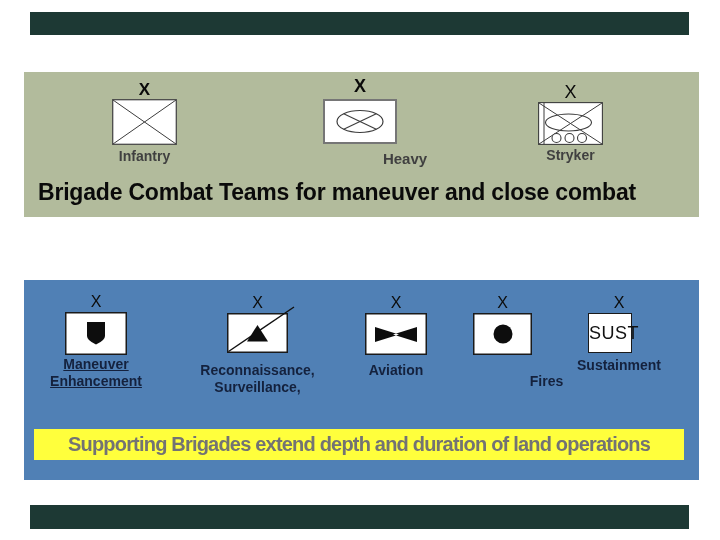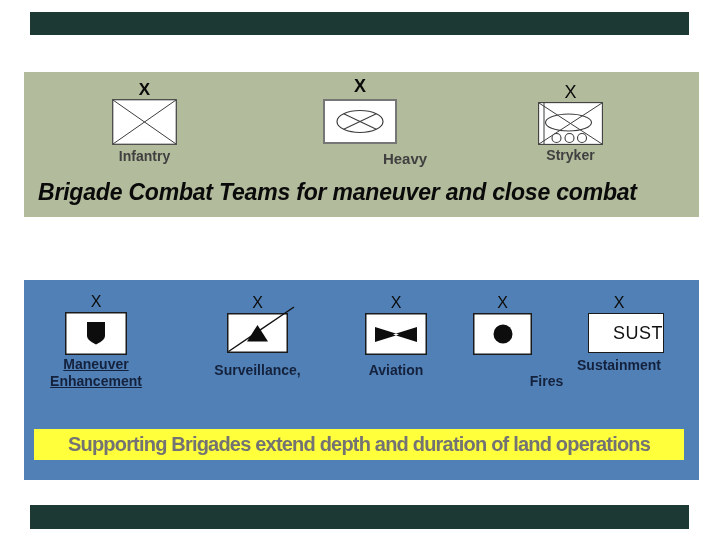--- a/index.html
+++ b/index.html
@@ -35,40 +35,40 @@
   .u-infantry .unit-label{top:49px;}
   .u-heavy{left:299px;top:27px;width:74px;height:45px;}
   .u-heavy .echelon{font-size:18px;margin-bottom:4px;}
   .u-heavy .unit-label{top:51px;font-size:15px;margin-left:45px;}
   .u-stryker{left:514px;top:30px;width:65px;height:43px;}
   .u-stryker .echelon{font-size:18px;margin-bottom:1px;}
   .u-stryker .unit-label{top:45px;}
 
   .panel-title{
     position:absolute;left:14px;top:107px;margin:0;
-    font-size:23px;font-weight:700;color:#0a0a0a;white-space:nowrap;letter-spacing:-0.2px;font-style:italic;
+    font-size:23px;font-weight:700;color:#0a0a0a;white-space:nowrap;letter-spacing:-0.2px;
   }
 
   
   .panel-blue .echelon{font-weight:400;font-size:16px;color:#0d0d0d;}
   .panel-blue .unit-label{color:var(--c-support-label-text,#14213d);}
   .u-me{left:41px;top:32px;width:62px;height:43px;}
   .u-me .unit-label{top:44px;text-decoration:underline;}
   .u-recon{left:203px;top:33px;width:61px;height:40px;}
   .u-recon .unit-label{top:49px;}
   .u-aviation{left:341px;top:33px;width:62px;height:42px;}
   .u-aviation .unit-label{top:49px;}
   .u-fires{left:449px;top:33px;width:59px;height:42px;}
   .u-fires .unit-label{top:60px;margin-left:44px;}
   .u-sust{left:564px;top:33px;width:62px;height:40px;}
   .u-sust .unit-label{top:44px;}
 
   .sust-box{
-    width:76px;height:40px;box-sizing:border-box;background:#fff;border:1.5px solid #1a1a1a;
-    display:flex;align-items:center;justify-content:flex-end;
+    width:44px;height:40px;box-sizing:border-box;background:#fff;border:1.5px solid #1a1a1a;
+    display:flex;align-items:center;justify-content:flex-start;
   }
   .sust-text{font-size:18px;font-weight:400;color:#111;letter-spacing:0.5px;}
 
   .banner{
     position:absolute;left:10px;top:149px;width:650px;height:31px;
     background:var(--c-banner-bg,#ffff3c);
     display:flex;align-items:center;justify-content:center;
   }
   .banner-text{
     font-size:20px;font-weight:700;color:#737373;white-space:nowrap;letter-spacing:-0.8px;
@@ -137,20 +137,21 @@
     </div>
 
     <div class="unit u-recon">
       <span class="echelon light">X</span>
       <svg class="symbol" width="61" height="40" viewBox="0 0 61 40" style="overflow:visible;">
         <rect x="0.75" y="0.75" width="59.5" height="38.5" fill="#ffffff" stroke="#1a1a1a" stroke-width="1.5"></rect>
         <line x1="1.5" y1="38.5" x2="67" y2="-6" stroke="#111111" stroke-width="1.4"></line>
         <path d="M30.5,12 L41,28.5 L20,28.5 Z" fill="#0d0d0d"></path>
       </svg>
       <span class="unit-label">
+        <span class="lbl-line">Reconnaissance,</span>
         <span class="lbl-line">Surveillance,</span>
       </span>
     </div>
 
     <div class="unit u-aviation">
       <span class="echelon light">X</span>
       <svg class="symbol" width="62" height="42" viewBox="0 0 62 42">
         <rect x="0.75" y="0.75" width="60.5" height="40.5" fill="#ffffff" stroke="#1a1a1a" stroke-width="1.5"></rect>
         <path d="M10,14 L34,21.5 L10,29 Z M52,14 L28,21.5 L52,29 Z" fill="#0d0d0d"></path>
       </svg>

